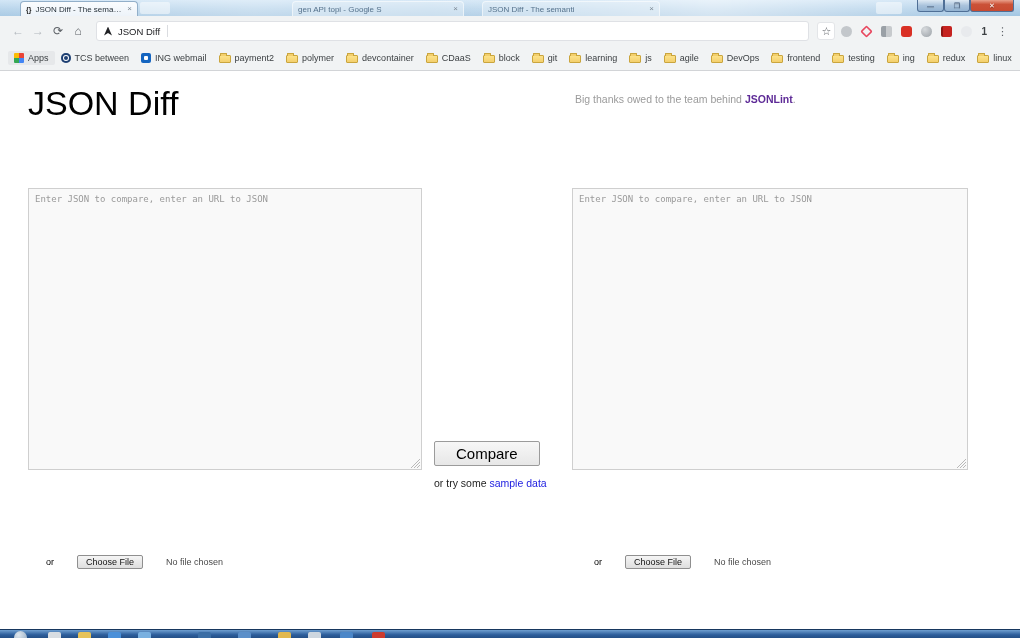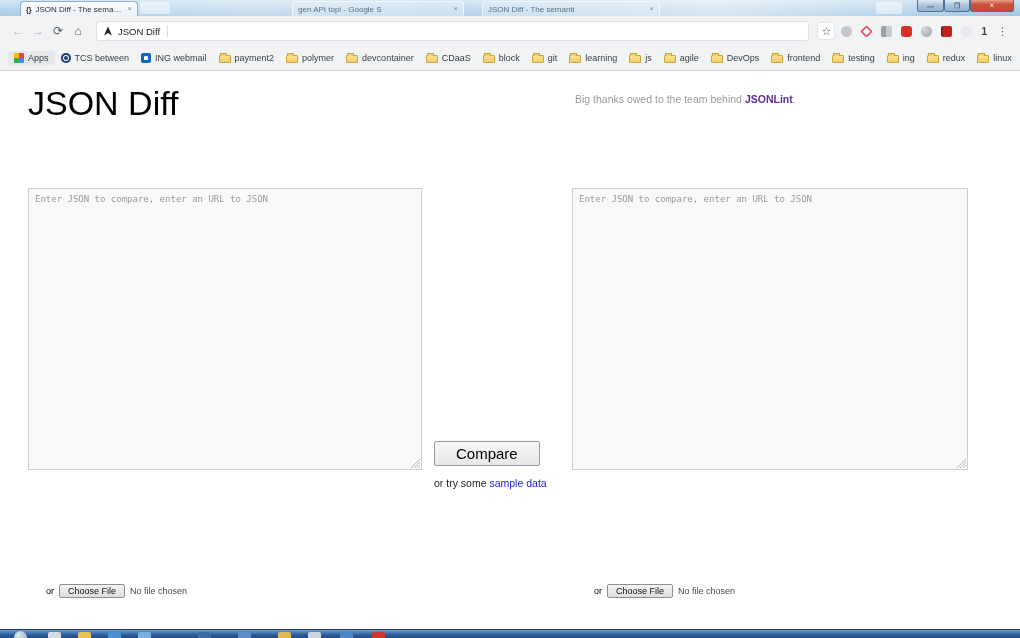--- a/index.html
+++ b/index.html
@@ -102,21 +102,21 @@
   textarea::placeholder { color:#9a9a9a; }
   .grip { position:absolute; right:2px; bottom:2px; width:9px; height:9px; pointer-events:none;
           background:linear-gradient(135deg, transparent 0 45%, #b9b9b9 45% 52%, transparent 52% 62%,
                      #b9b9b9 62% 69%, transparent 69% 79%, #b9b9b9 79% 86%, transparent 86%); }
 
   .compare-btn { position:absolute; left:434px; top:342px; padding:3px 21px; font-size:15px;
            color:#000; background:linear-gradient(#f7f7f7,#e7e7e7); border:1px solid #9b9b9b;
            border-radius:2px; font-family:"Liberation Sans",sans-serif;margin-top:27px; }
   .sample-line { position:absolute; left:434px; top:405px; font-size:10.5px; color:#1d1d1d; }
 
-  .filerow { position:absolute; top:512px; display:flex; align-items:center; gap:5px;
+  .filerow { position:absolute; top:483px; display:flex; align-items:center; gap:23px;
              font-size:9px; color:#000; }
   .filerow.left { left:46px; } .filerow.right { left:594px; }
   .choose-btn { font-size:9px; padding:1px 8px; background:linear-gradient(#f5f5f5,#dedede);
              border:1px solid #8f8f8f; border-radius:2px; color:#111;
              font-family:"Liberation Sans",sans-serif; }
   .no-file { color:#4a4a4a; }
 
   
   .taskbar { position:absolute; bottom:0; left:0; width:1020px; height:9px; overflow:hidden;
              border-top:1px solid #17375e;

